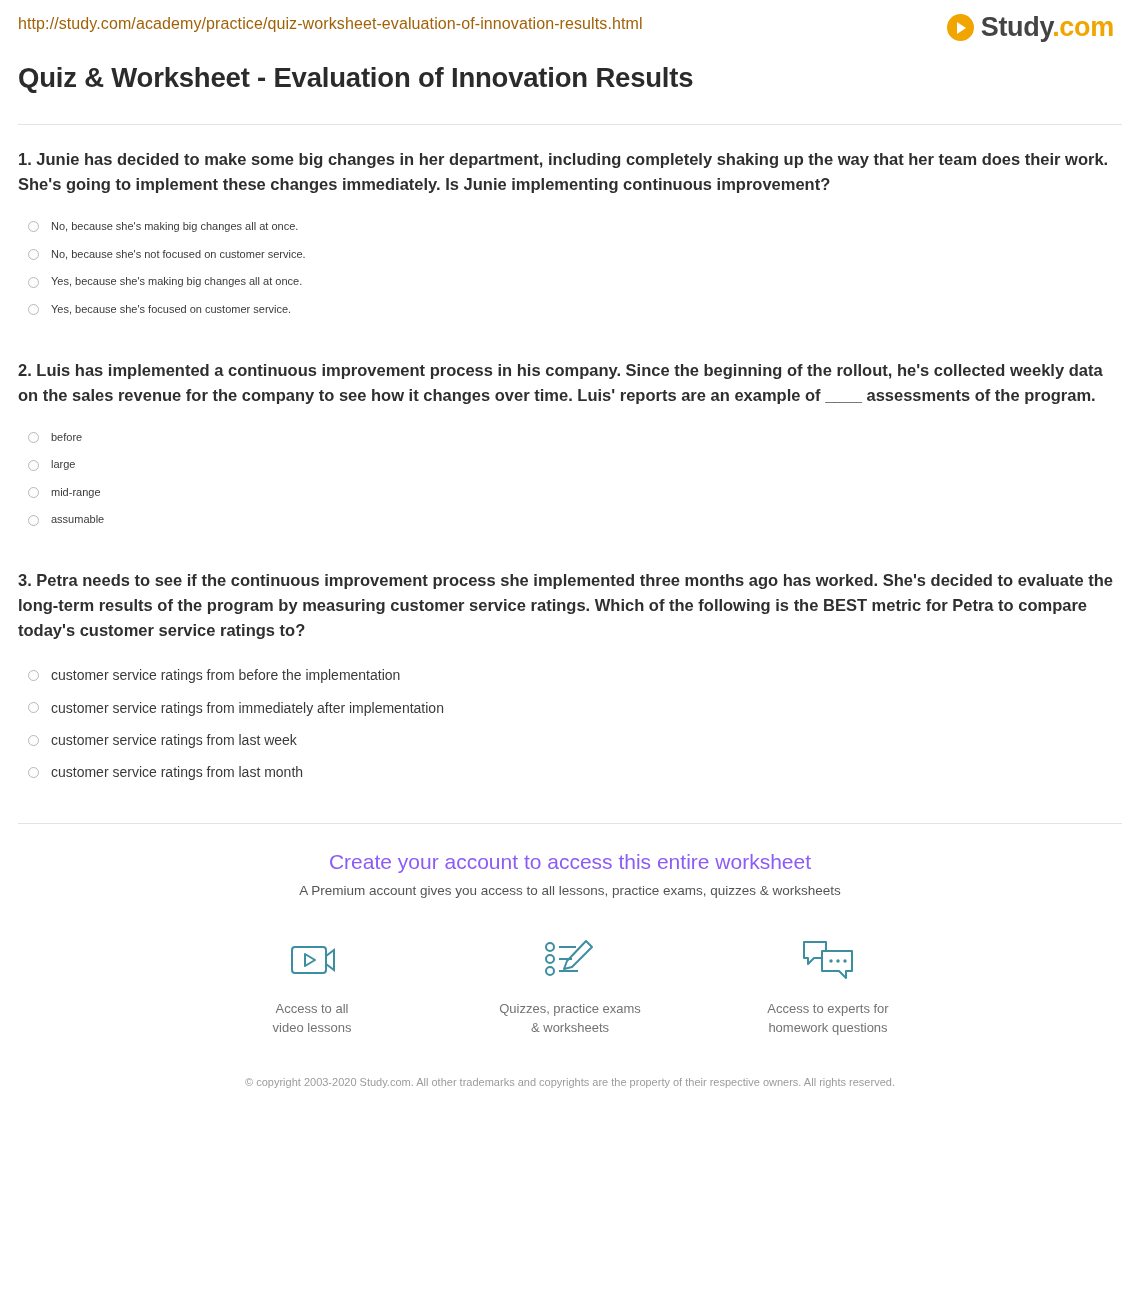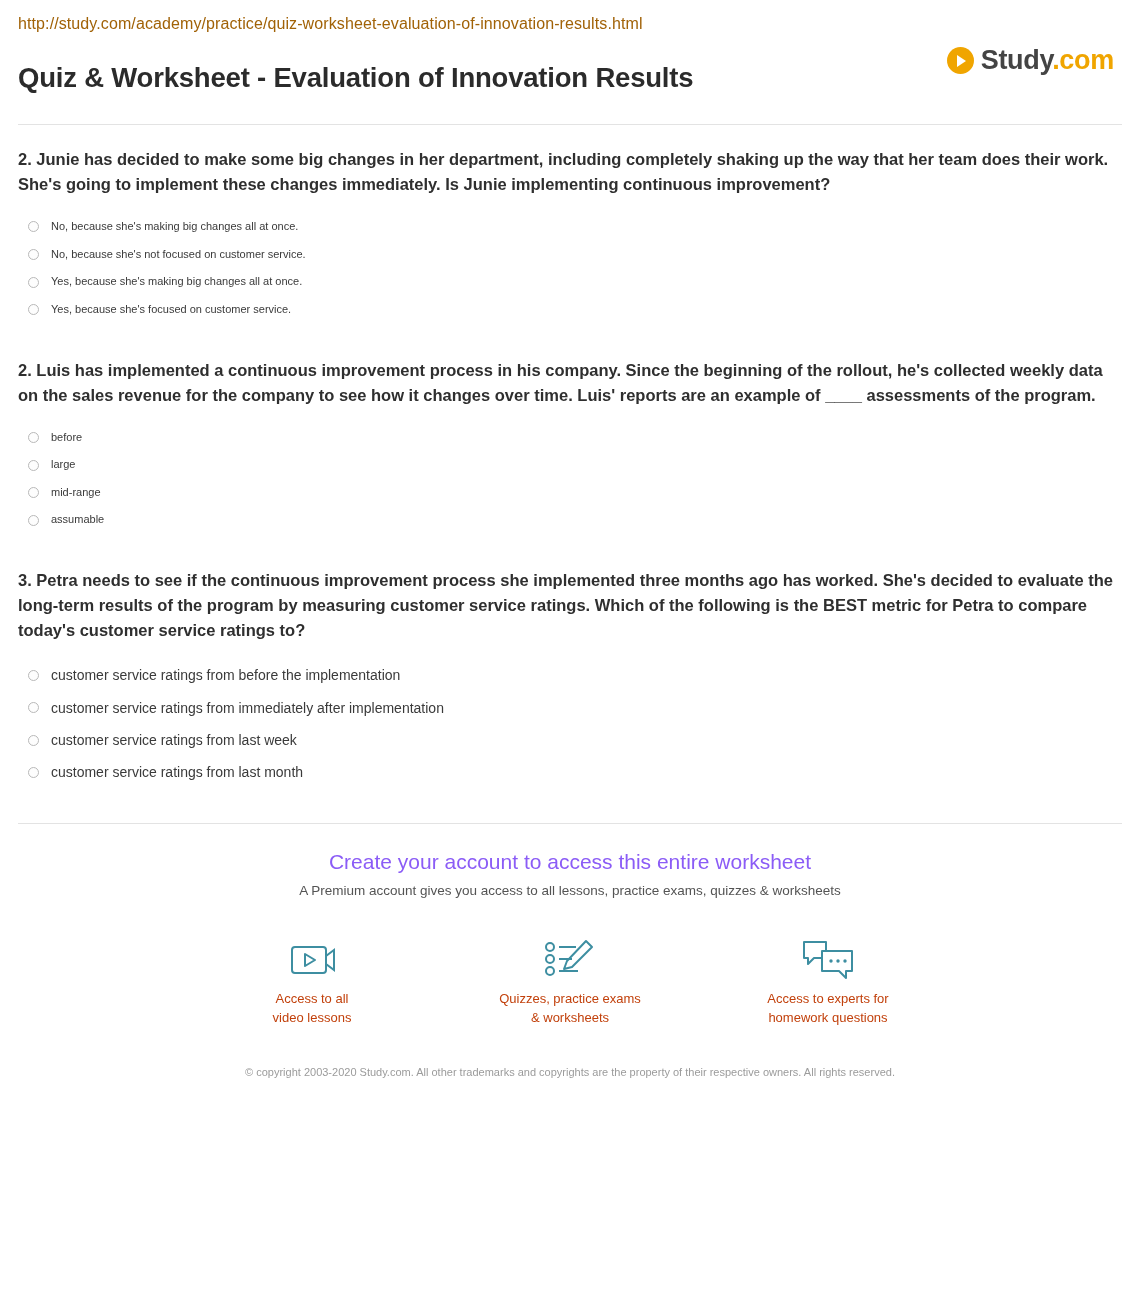--- a/index.html
+++ b/index.html
@@ -30,21 +30,20 @@
     color: #a16207;
     font-family: "Liberation Sans", sans-serif;
     letter-spacing: 0.1px;
     padding-top: 3px;
   }
   .logo {
     display: flex;
     align-items: center;
     gap: 7px;
     padding-right: 8px;
-    margin-top: 33px;
   }
   .logo-mark {
     width: 27px;
     height: 27px;
     border-radius: 50%;
     background: #f0a500;
     display: flex;
     align-items: center;
     justify-content: center;
   }
@@ -147,23 +146,23 @@
     width: 150px;
     text-align: center;
   }
   .feature-icon {
     height: 52px;
     display: flex;
     align-items: center;
     justify-content: center;
   }
   .feature-label {
-    margin-top: 4px;
+    margin-top: 14px;
     font-size: 13px;
-    color: #c2410c;
+    color: #737373;
     line-height: 1.45;
   }
   .copyright {
     margin-top: 36px;
     font-size: 11px;
     color: #9b9b9b;
     line-height: 1.5;
     padding: 0 180px 22px 180px;
   }
 </style>
@@ -183,21 +182,21 @@
   </div>
 
   <div class="title-wrap">
     <h1 class="title">Quiz &amp; Worksheet - Evaluation of Innovation Results</h1>
   </div>
   <hr class="rule">
 
   <div class="questions">
 
     <div class="question">
-      <p class="q-text">2. Junie has decided to make some big changes in her department, including completely shaking up the way that her team does their work. She's going to implement these changes immediately. Is Junie implementing continuous improvement?</p>
+      <p class="q-text">1. Junie has decided to make some big changes in her department, including completely shaking up the way that her team does their work. She's going to implement these changes immediately. Is Junie implementing continuous improvement?</p>
       <ul class="choices">
         <li class="choice">
           <span class="radio"></span>
           <span>No, because she's making big changes all at once.</span>
         </li>
         <li class="choice">
           <span class="radio"></span>
           <span>No, because she's not focused on customer service.</span>
         </li>
         <li class="choice">

